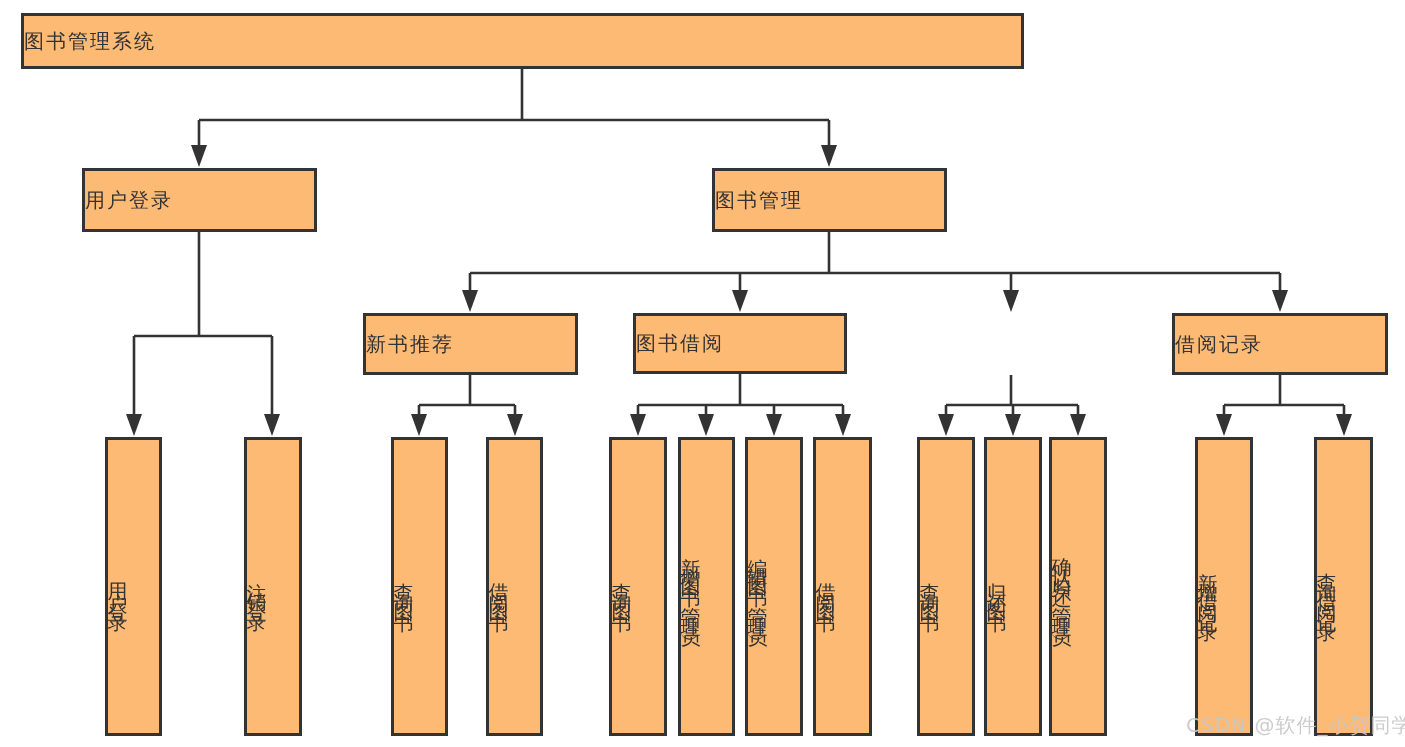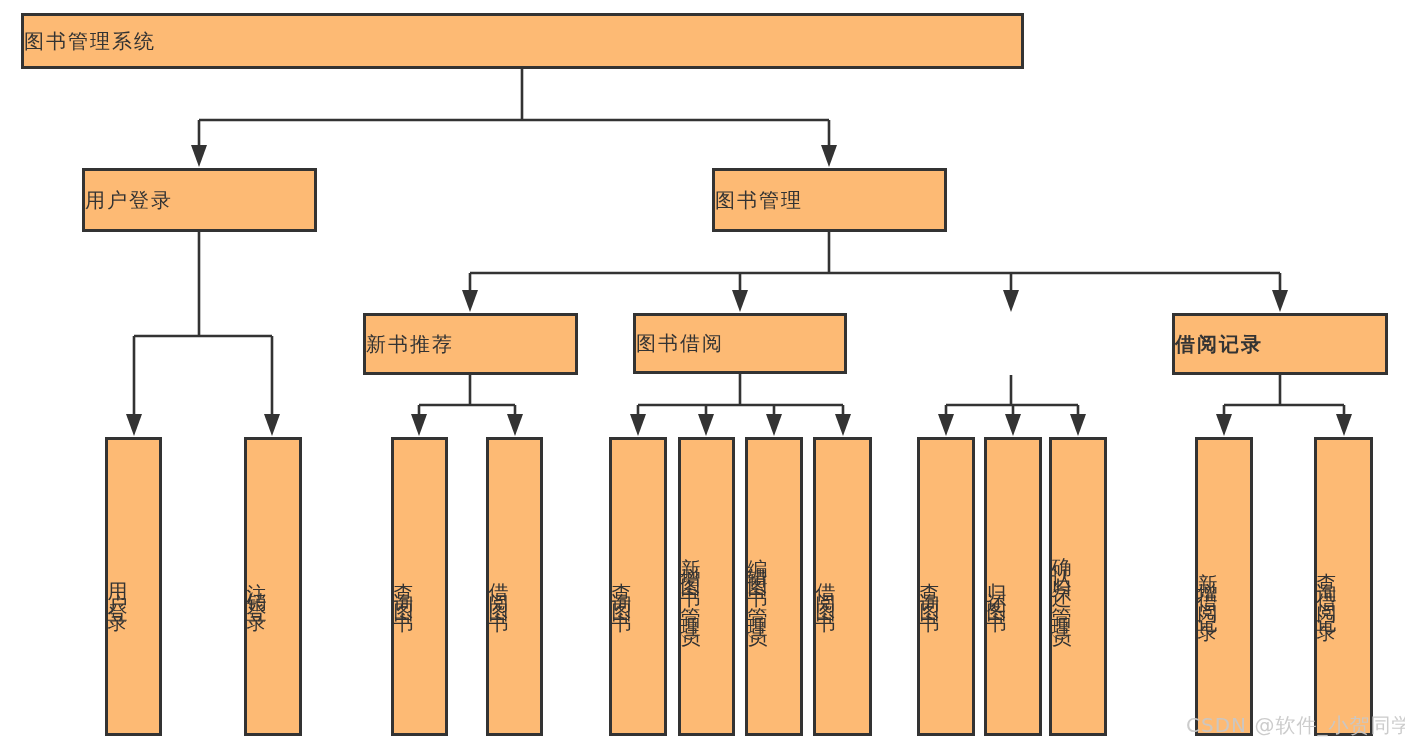--- a/index.html
+++ b/index.html
@@ -114,21 +114,21 @@
   <div class="box" style="left:363px;top:313px;width:215px;height:62px;">
     <span class="h-label">新书推荐</span>
   </div>
 
   <div class="box" style="left:712px;top:168px;width:235px;height:64px;">
     <span class="h-label">图书管理</span>
   </div>
   <div class="box" style="left:633px;top:313px;width:214px;height:61px;">
     <span class="h-label">图书借阅</span>
   </div>
-  <div class="box" style="left:1172px;top:313px;width:216px;height:62px;font-weight:bold;">
+  <div class="box" style="left:1172px;top:313px;width:216px;height:62px;">
     <span class="h-label">借阅记录</span>
   </div>
 
   <div class="box" style="left:105px;top:437px;width:57px;height:299px;">
     <span class="v-label">用户登录</span>
   </div>
   <div class="box" style="left:244px;top:437px;width:58px;height:299px;">
     <span class="v-label">注销登录</span>
   </div>
 

